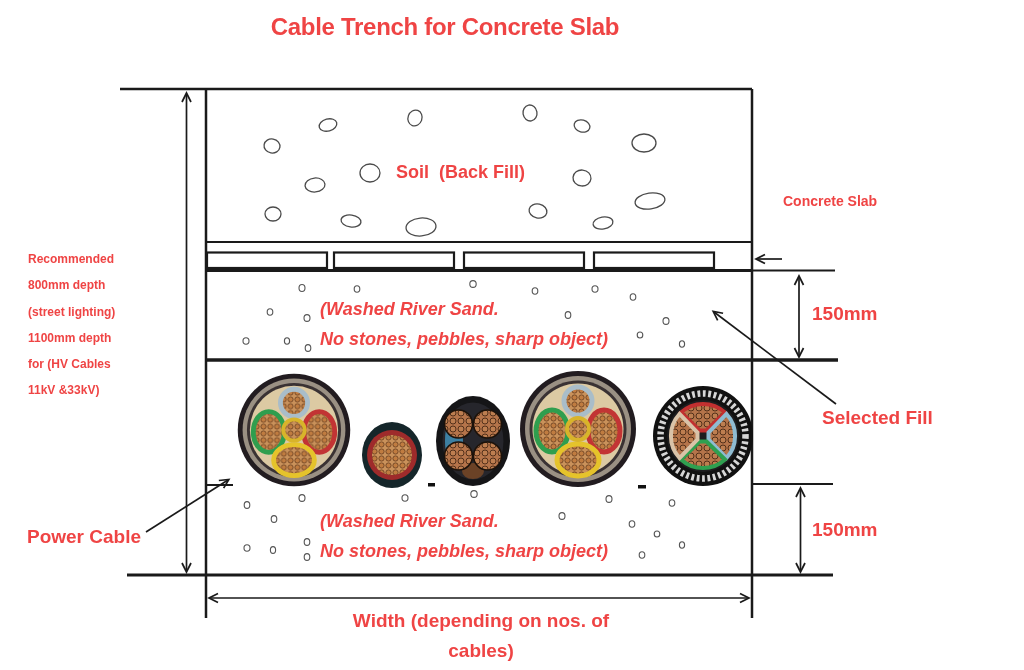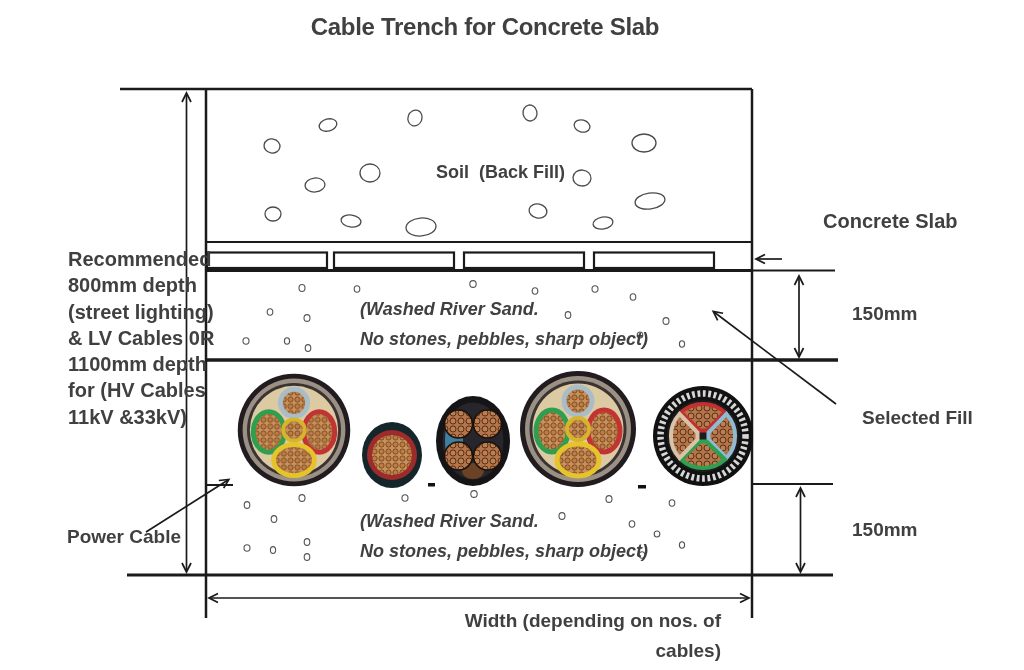--- a/index.html
+++ b/index.html
@@ -1,32 +1,32 @@
 <!DOCTYPE html>
 <html><head>
 <meta charset="utf-8">
 <style>
   html,body{margin:0;padding:0;background:#fff;}
   .canvas{position:relative;width:1024px;height:670px;background:#ffffff;overflow:hidden;
           font-family:"Liberation Sans",sans-serif;color:#1a1a1a;}
   svg{position:absolute;left:0;top:0;}
-  .lbl{position:absolute;font-weight:bold;color:#404040;white-space:nowrap;padding-left:40px;}
+  .lbl{position:absolute;font-weight:bold;color:#ef4444;white-space:nowrap;}
   .title{left:0;top:13px;width:890px;text-align:center;font-size:24px;letter-spacing:-0.3px;}
-  .depth-note{left:28px;top:246px;font-size:20px;line-height:26.3px;}
+  .depth-note{left:28px;top:246px;font-size:12px;line-height:26.3px;}
   .soil-lbl{left:396px;top:162px;font-size:18px;white-space:pre;}
   .sand-note{left:320px;font-size:18px;line-height:29.5px;font-style:italic;}
   .sand-note.upper{top:295px;}
   .sand-note.lower{top:507px;}
-  .slab-note{left:783px;top:189px;font-size:20px;line-height:25px;margin-top:20px;}
+  .slab-note{left:783px;top:189px;font-size:14px;line-height:25px;}
   .dim{font-size:19px;}
   .dim.upper{left:812px;top:303px;}
   .dim.lower{left:812px;top:519px;}
   .selected-fill{left:822px;top:407px;font-size:19px;text-align:center;}
   .power-cable{left:27px;top:526px;font-size:19px;}
-  .width-note{left:281px;top:606px;width:400px;text-align:right;font-size:19px;line-height:30px;}
+  .width-note{left:281px;top:606px;width:400px;text-align:center;font-size:19px;line-height:30px;}
 </style>
 </head>
 <body>
 
 <div class="canvas">
 
   <svg width="1024" height="670" viewBox="0 0 1024 670">
     <defs>
       <marker id="arr" markerWidth="13" markerHeight="13" refX="9" refY="6" viewBox="0 0 13 13" orient="auto-start-reverse" markerUnits="userSpaceOnUse">
         <path d="M1,1.5 L10,6 L1,10.5" fill="none" stroke="#1a1a1a" stroke-width="1.7"></path>
@@ -167,21 +167,20 @@
       <line x1="146" y1="532" x2="228" y2="480" marker-end="url(#arr)"></line>
     </g>
   </svg>
 
   <div class="lbl title">Cable Trench for Concrete Slab</div>
 
   <div class="lbl depth-note">
     <div>Recommended</div>
     <div>800mm depth</div>
     <div>(street lighting)</div>
-    <div>&amp; LV Cables 0R</div>
     <div>1100mm depth</div>
     <div>for (HV Cables</div>
     <div>11kV &amp;33kV)</div>
   </div>
 
   <div class="lbl soil-lbl">Soil  (Back Fill)</div>
 
   <div class="lbl sand-note upper">
     <div>(Washed River Sand.</div>
     <div>No stones, pebbles, sharp object)</div>

